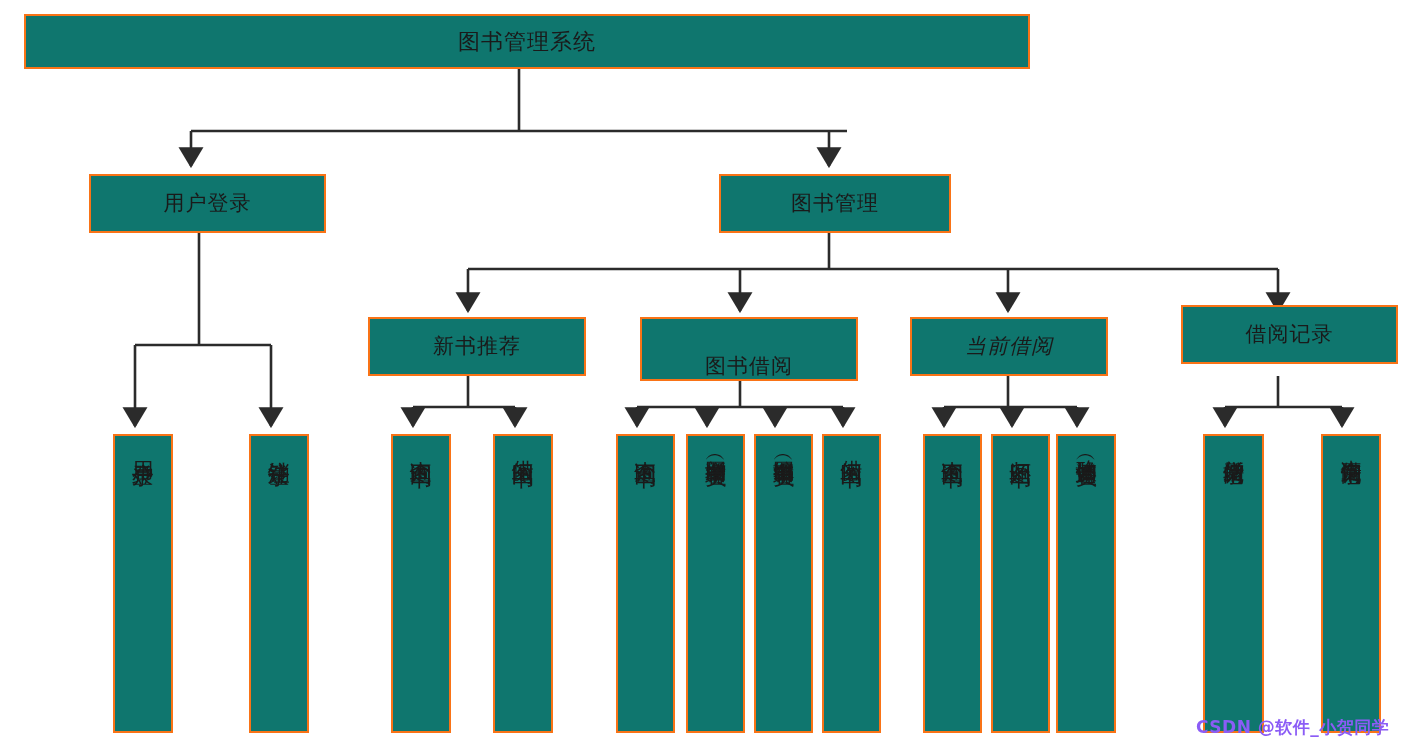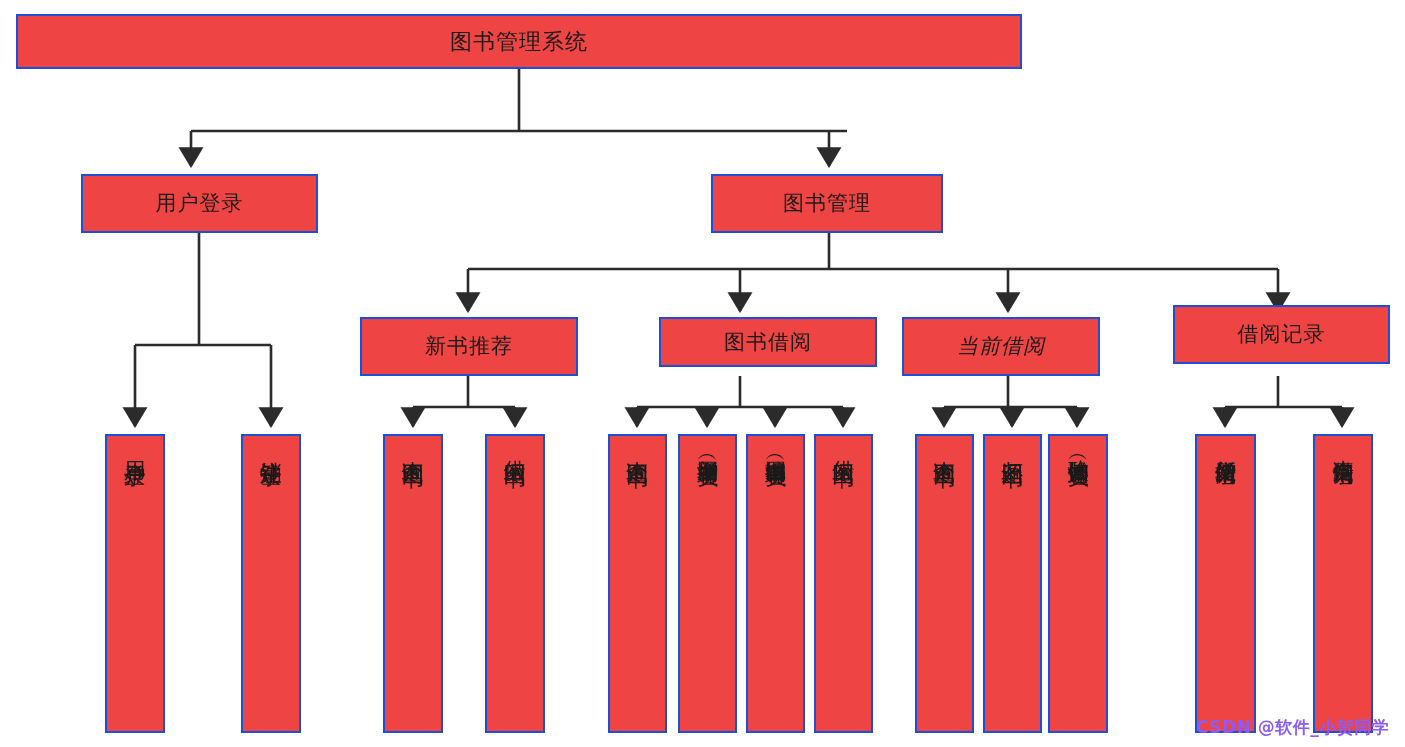--- a/index.html
+++ b/index.html
@@ -22,26 +22,27 @@
     position: absolute;
     left: 0;
     top: 0;
     width: 1405px;
     height: 747px;
     pointer-events: none;
   }
   .node {
     position: absolute;
     box-sizing: border-box;
-    background: #ef4444;
-    border: 2px solid #1d4ed8;
+    background: #0f766e;
+    border: 2px solid #f97316;
     display: flex;
     align-items: center;
     justify-content: center;
     color: #1a1a1a;
+    margin-left: 8px;
   }
   .node .label {
     display: block;
     text-align: center;
     line-height: 1.18;
     white-space: pre-line;
   }
   .node.horiz .label {
     font-size: 21px;
     letter-spacing: 1px;
@@ -140,21 +141,21 @@
   <div class="node horiz" style="left:81px; top:174px; width:237px; height:59px;">
     <span class="label">用户登录</span>
   </div>
   <div class="node horiz" style="left:711px; top:174px; width:232px; height:59px;">
     <span class="label">图书管理</span>
   </div>
 
   <div class="node horiz" style="left:360px; top:317px; width:218px; height:59px;">
     <span class="label">新书推荐</span>
   </div>
-  <div class="node horiz" style="left:659px; top:317px; width:218px; height:50px;">
+  <div class="node horiz" style="left:632px; top:317px; width:218px; height:64px;align-items:flex-end;">
     <span class="label">图书借阅</span>
   </div>
   <div class="node horiz" style="left:902px; top:317px; width:198px; height:59px;font-style:italic;">
     <span class="label">当前借阅</span>
   </div>
   <div class="node horiz" style="left:1173px; top:305px; width:217px; height:59px;">
     <span class="label">借阅记录</span>
   </div>
 
   <div class="node vert" style="left:105px; top:434px; width:60px; height:299px;">

